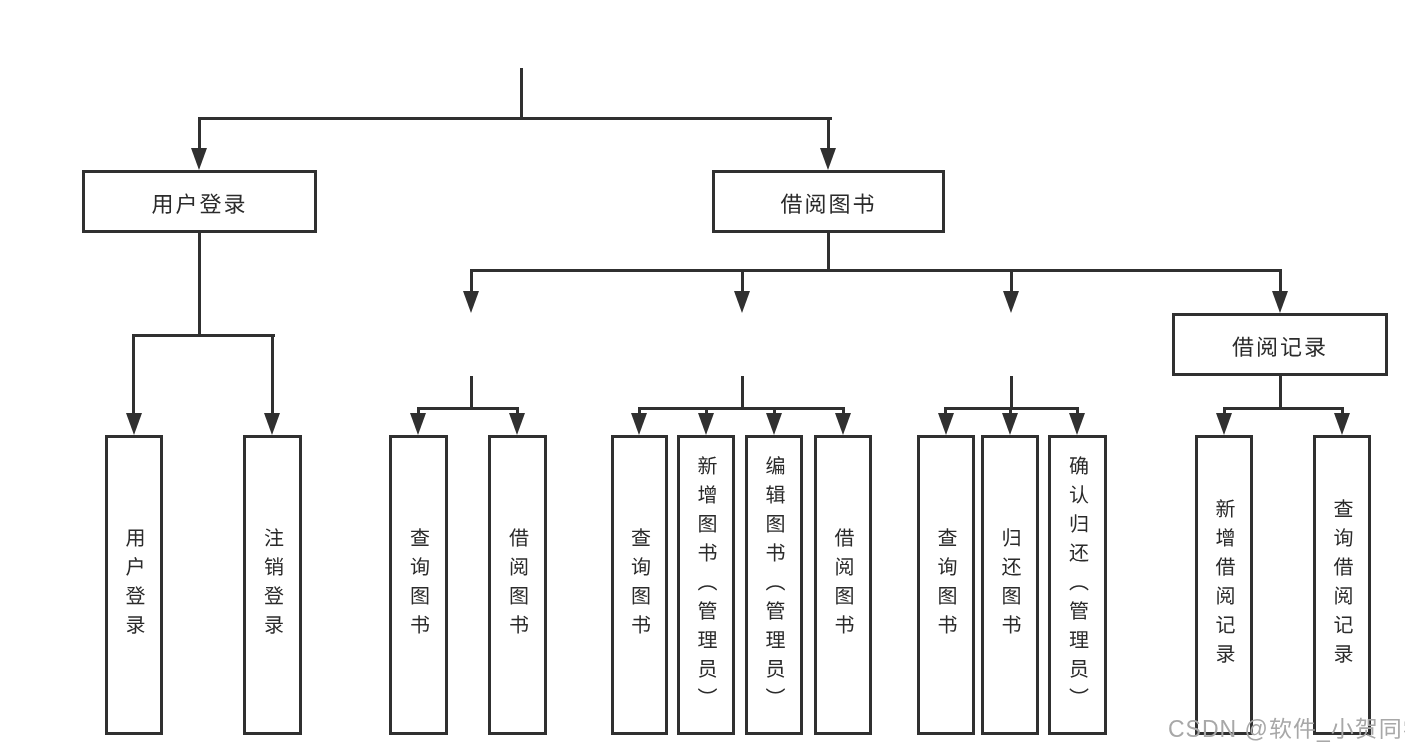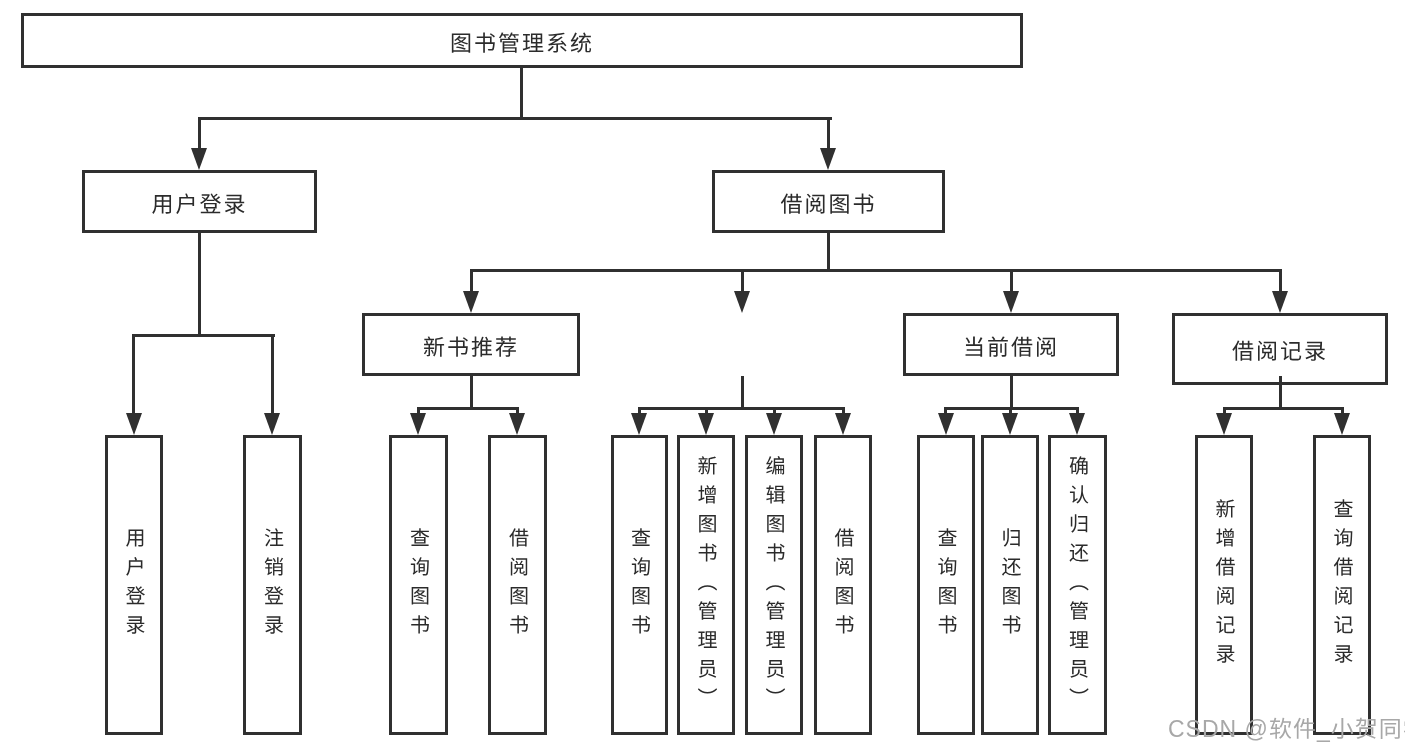--- a/index.html
+++ b/index.html
@@ -27,38 +27,29 @@
   .watermark{
     position:absolute;left:1168px;top:710px;font-size:23px;color:#a8a8a8;
     letter-spacing:1px;white-space:nowrap;
   }
 </style>
 </head>
 <body>
 
 <div id="canvas">
 
-  <div class="box" style="left:21px;top:13px;width:1002px;height:55px">
-    <span class="hlabel">图书管理系统</span>
-  </div>
 
   <div class="box" style="left:82px;top:170px;width:235px;height:63px">
     <span class="hlabel">用户登录</span>
   </div>
   <div class="box" style="left:712px;top:170px;width:233px;height:63px">
     <span class="hlabel">借阅图书</span>
   </div>
 
-  <div class="box" style="left:362px;top:313px;width:218px;height:63px">
-    <span class="hlabel">新书推荐</span>
-  </div>
-  <div class="box" style="left:903px;top:313px;width:216px;height:63px">
-    <span class="hlabel">当前借阅</span>
-  </div>
-  <div class="box" style="left:1172px;top:313px;width:216px;height:72px">
+  <div class="box" style="left:1172px;top:313px;width:216px;height:63px">
     <span class="hlabel">借阅记录</span>
   </div>
 
   <div class="box" style="left:105px;top:435px;width:58px;height:300px">
     <span class="vlabel">用户登录</span>
   </div>
   <div class="box" style="left:243px;top:435px;width:59px;height:300px">
     <span class="vlabel">注销登录</span>
   </div>
 

